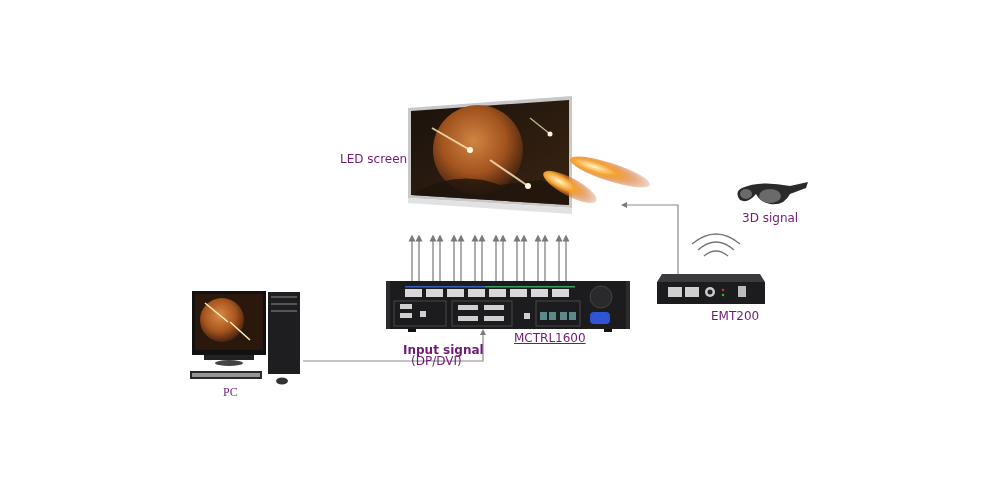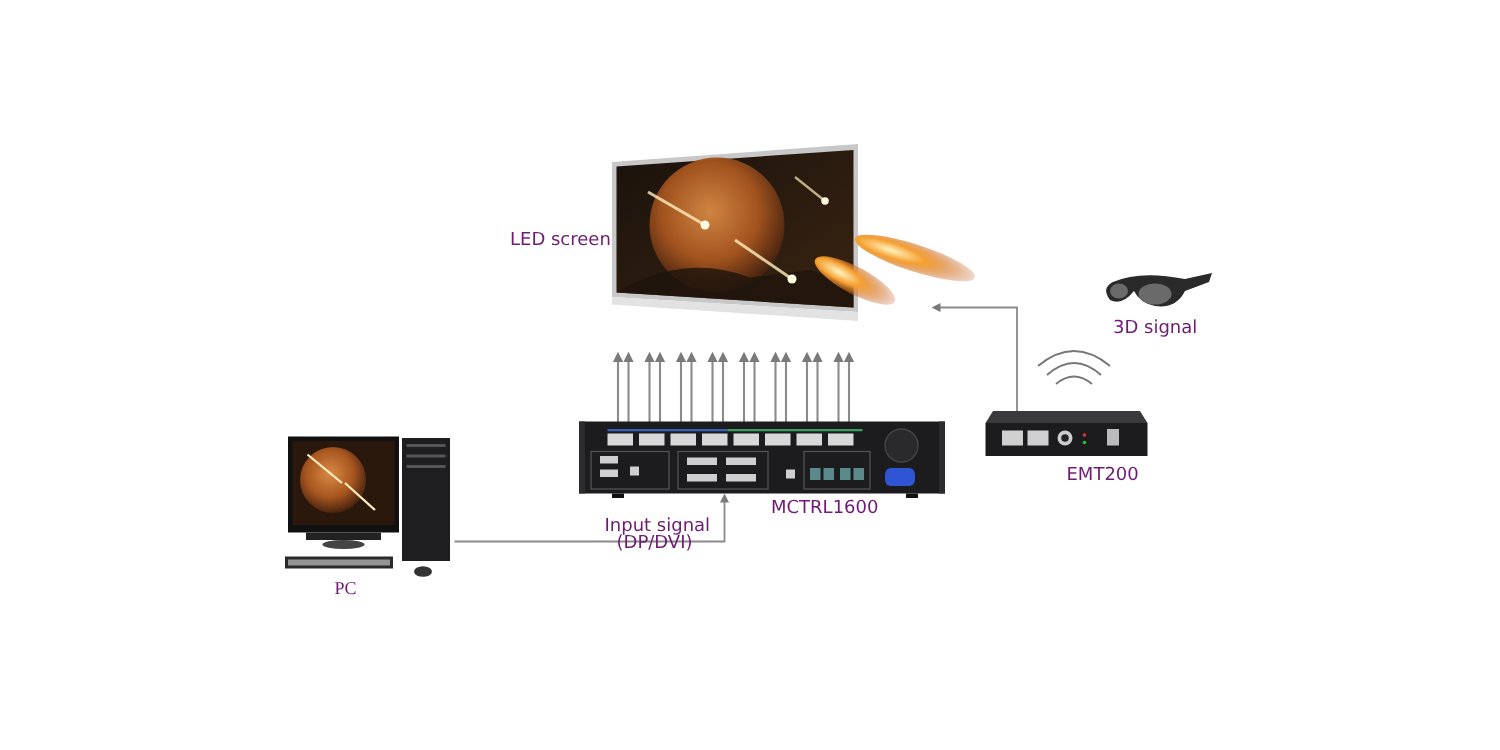--- a/index.html
+++ b/index.html
@@ -169,16 +169,16 @@
   </g>
 
   <g>
     <polyline points="303,361 483,361 483,332" fill="none" stroke="#8a8a8a" stroke-width="1.2" marker-end="url(#arrowHead)"></polyline>
   </g>
 </svg>
 
 <div class="label" style="left:340px; top:152px;">LED screen</div>
 <div class="label" style="left:742px; top:211px;">3D signal</div>
 <div class="label" style="left:687px; top:309px;margin-left:24px;">EMT200</div>
-<div class="label" style="left:514px; top:331px;">MCTRL1600</div>
-<div class="label" style="left:403px; top:343px;">Input signal</div>
+<div class="label" style="left:514px; top:331px;text-decoration:underline;">MCTRL1600</div>
+<div class="label" style="left:403px; top:343px;font-weight:bold;">Input signal</div>
 <div class="label" style="left:411px; top:354px;">(DP/DVI)</div>
 <div class="label" style="left:223px; top:385px;font-family:Liberation Serif, serif;">PC</div>
 
 </body></html>

